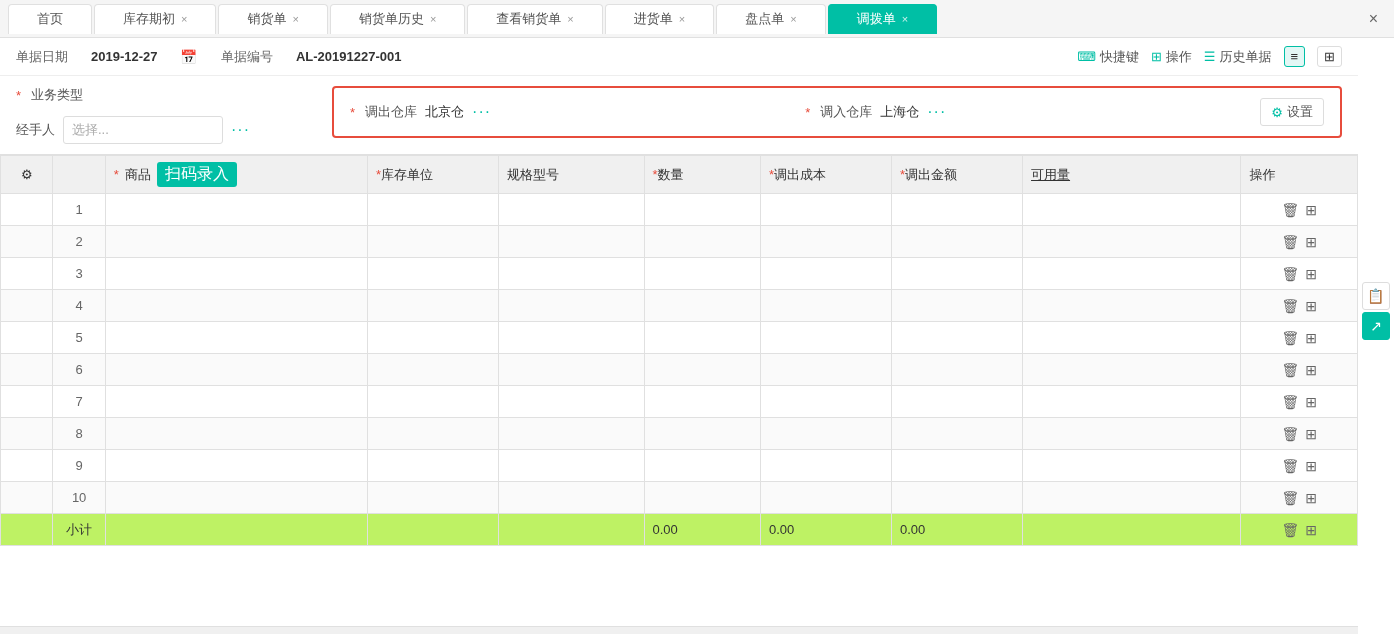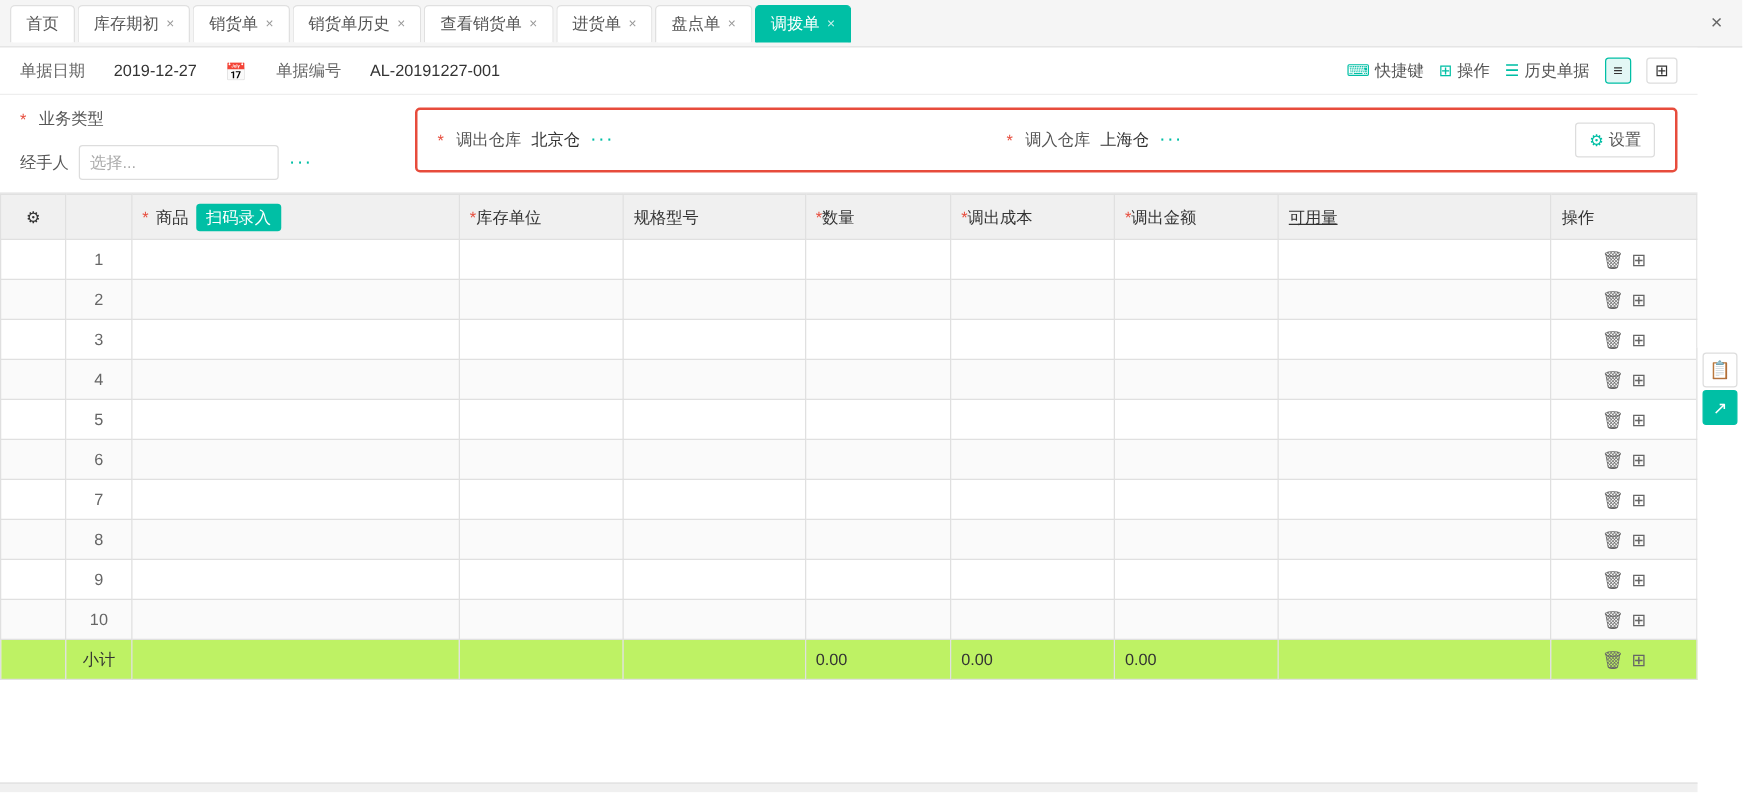--- a/index.html
+++ b/index.html
@@ -11,21 +11,21 @@
       align-items: center;
       border-bottom: 1px solid #e0e0e0;
       background: #f5f5f5;
       height: 38px;
       padding: 0 8px;
       gap: 2px;
     }
     .tab {
       display: flex;
       align-items: center;
-      padding: 0 12px;
+      padding: 0 28px;
       height: 30px;
       background: #fff;
       border: 1px solid #e0e0e0;
       border-bottom: none;
       border-radius: 4px 4px 0 0;
       cursor: pointer;
       font-size: 13px;
       color: #555;
       gap: 6px;
       white-space: nowrap;
@@ -59,20 +59,21 @@
       gap: 23px;
       background: #fff;
     }
     .toolbar-label {
       color: #666;
       font-size: 13px;
     }
     .toolbar-value {
       color: #333;
       font-size: 13px;
+      font-weight: bold;
     }
     .toolbar-icon {
       color: #00bfa5;
       cursor: pointer;
       font-size: 14px;
     }
     .toolbar-right {
       margin-left: auto;
       display: flex;
       align-items: center;
@@ -257,21 +258,21 @@
     }
 
     
     .scan-btn {
       background: #00bfa5;
       color: #fff;
       border: none;
       border-radius: 3px;
       padding: 2px 8px;
       cursor: pointer;
-      font-size: 13px;
+      font-size: 16px;
     }
 
     
     .right-side-toolbar {
       position: absolute;
       right: 0;
       top: 240px;
       display: flex;
       flex-direction: column;
       gap: 2px;

